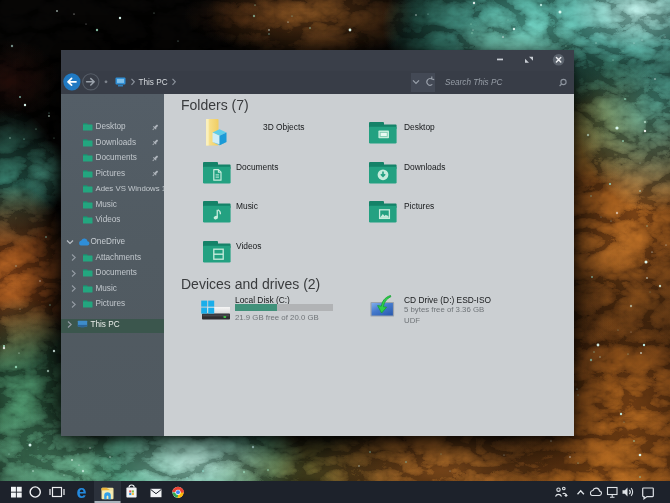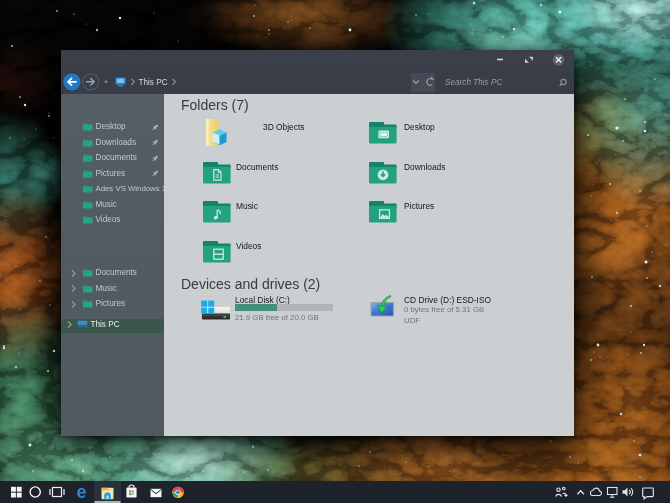--- a/index.html
+++ b/index.html
@@ -309,20 +309,39 @@
             </svg>
             <div class="txt" style="left:34.5px;color:#c2c8cd">Music</div>
           </div>
       <div class="srow" style="top:118.4px">
             <svg style="left:22px;top:4px" width="10" height="8">
               <rect x="0" y="0.3" width="4.5" height="2.5" rx="0.5" fill="#1a8f6f"></rect>
               <rect x="0" y="1.5" width="9.5" height="6" rx="0.6" fill="#23a67f"></rect>
             </svg>
             <div class="txt" style="left:34.5px;color:#c2c8cd">Videos</div>
           </div>
+      <div class="srow" style="top:139.9px">
+            <svg style="left:5px;top:4px" width="8" height="8">
+              <path d="M1 2.5 L4 5.5 L7 2.5" stroke="#b9bfc5" stroke-width="1.2" fill="none"></path>
+            </svg>
+            <svg style="left:16.5px;top:4px" width="12" height="8">
+              <path d="M2.6 7.4 h6.5 a2.1 2.1 0 0 0 0.4 -4.2 a3.2 3.2 0 0 0 -6.2 -0.6 a2.5 2.5 0 0 0 -0.7 4.8 z" fill="#2e8ed8"></path>
+            </svg>
+            <div class="txt" style="left:29.5px;color:#c7cdd2">OneDrive</div>
+          </div>
+      <div class="srow" style="top:155.5px">
+            <svg style="left:10px;top:3.5px" width="6" height="9">
+              <path d="M1 1.5 L4.2 4.5 L1 7.5" stroke="#949ba3" stroke-width="1.1" fill="none"></path>
+            </svg>
+            <svg style="left:22px;top:4px" width="10" height="8">
+              <rect x="0" y="0.3" width="4.5" height="2.5" rx="0.5" fill="#1a8f6f"></rect>
+              <rect x="0" y="1.5" width="9.5" height="6" rx="0.6" fill="#23a67f"></rect>
+            </svg>
+            <div class="txt" style="left:34.5px;color:#c2c8cd">Attachments</div>
+          </div>
       <div class="srow" style="top:171.0px">
             <svg style="left:10px;top:3.5px" width="6" height="9">
               <path d="M1 1.5 L4.2 4.5 L1 7.5" stroke="#949ba3" stroke-width="1.1" fill="none"></path>
             </svg>
             <svg style="left:22px;top:4px" width="10" height="8">
               <rect x="0" y="0.3" width="4.5" height="2.5" rx="0.5" fill="#1a8f6f"></rect>
               <rect x="0" y="1.5" width="9.5" height="6" rx="0.6" fill="#23a67f"></rect>
             </svg>
             <div class="txt" style="left:34.5px;color:#c2c8cd">Documents</div>
           </div>
@@ -465,21 +484,21 @@
               <linearGradient id="cdb" x1="0" y1="0" x2="0.8" y2="1">
                 <stop offset="0" stop-color="#84b2ee"></stop>
                 <stop offset="0.5" stop-color="#4479cc"></stop>
                 <stop offset="1" stop-color="#2b5cb0"></stop>
               </linearGradient>
             </defs>
             <rect x="2" y="8.5" width="22.5" height="13.5" rx="0.6" fill="url(#cdb)" stroke="#9aa2ac" stroke-width="1.2"></rect>
             <path d="M21.5 1.5 C15.5 3.5 13 7.5 12.4 12.2 L8.6 11.6 L12.6 19 L17.6 13.2 L14.4 12.8 C15.2 8.6 17 5 21.8 2.8 Z" fill="#2ed04c" stroke="#17a032" stroke-width="0.8"></path>
           </svg>
       <div class="tlabel" style="left:240px;top:200.5px;">CD Drive (D:) ESD-ISO</div>
-      <div class="tlabel gray" style="left:240px;top:211px;">0 bytes free of 5.31 GB</div>
+      <div class="tlabel gray" style="left:240px;top:211px;">5 bytes free of 3.36 GB</div>
       <div class="tlabel gray" style="left:240px;top:221.5px;">UDF</div>
     </div>
     </div>
   </div>
 
   <div id="taskbar">
     <svg width="670" height="22">
       <g fill="#f2f4f6">
           <rect x="11" y="5.8" width="4.9" height="4.9"></rect>
           <rect x="16.8" y="5.8" width="4.9" height="4.9"></rect>

